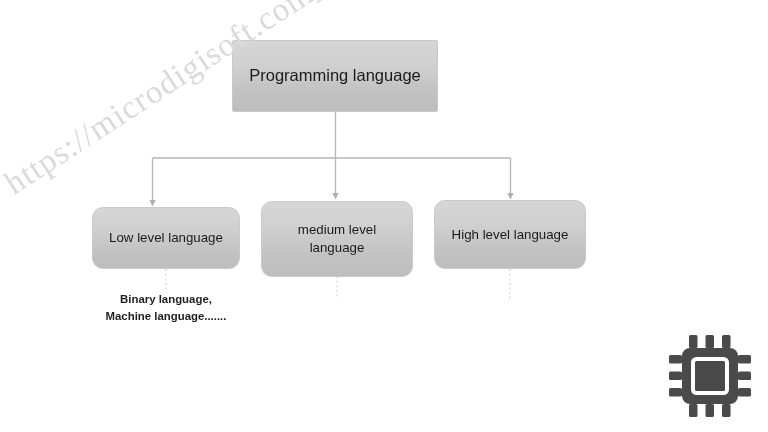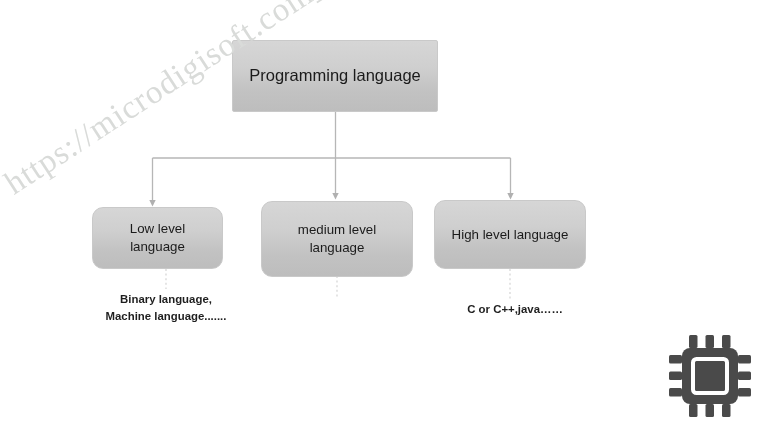--- a/index.html
+++ b/index.html
@@ -72,21 +72,21 @@
     top: 40px;
     width: 206px;
     height: 72px;
     border-radius: 2px;
   }
   #node-root .node-label { font-size: 16.5px; }
 
   #node-low {
     left: 92px;
     top: 207px;
-    width: 131px;
+    width: 148px;
     height: 62px;
   }
   #node-medium {
     left: 261px;
     top: 201px;
     width: 152px;
     height: 76px;
   }
   #node-high {
     left: 434px;
@@ -164,21 +164,20 @@
   </div>
 
   <div class="node node-child" id="node-high">
     <span class="node-label">High level language</span>
   </div>
 
   <div class="caption" id="caption-low">Binary language,
 Machine language.......</div>
 
 
-  <div class="caption" id="caption-high">C or C++,java……</div>
 
   <svg id="chip-icon" viewBox="0 0 86 86" xmlns="http://www.w3.org/2000/svg">
     <g fill="#4a4a4a">
 
       <rect x="22" y="2" width="8.5" height="13" rx="1.5"></rect>
       <rect x="38.5" y="2" width="8.5" height="13" rx="1.5"></rect>
       <rect x="55" y="2" width="8.5" height="13" rx="1.5"></rect>
 
       <rect x="22" y="71" width="8.5" height="13" rx="1.5"></rect>
       <rect x="38.5" y="71" width="8.5" height="13" rx="1.5"></rect>

